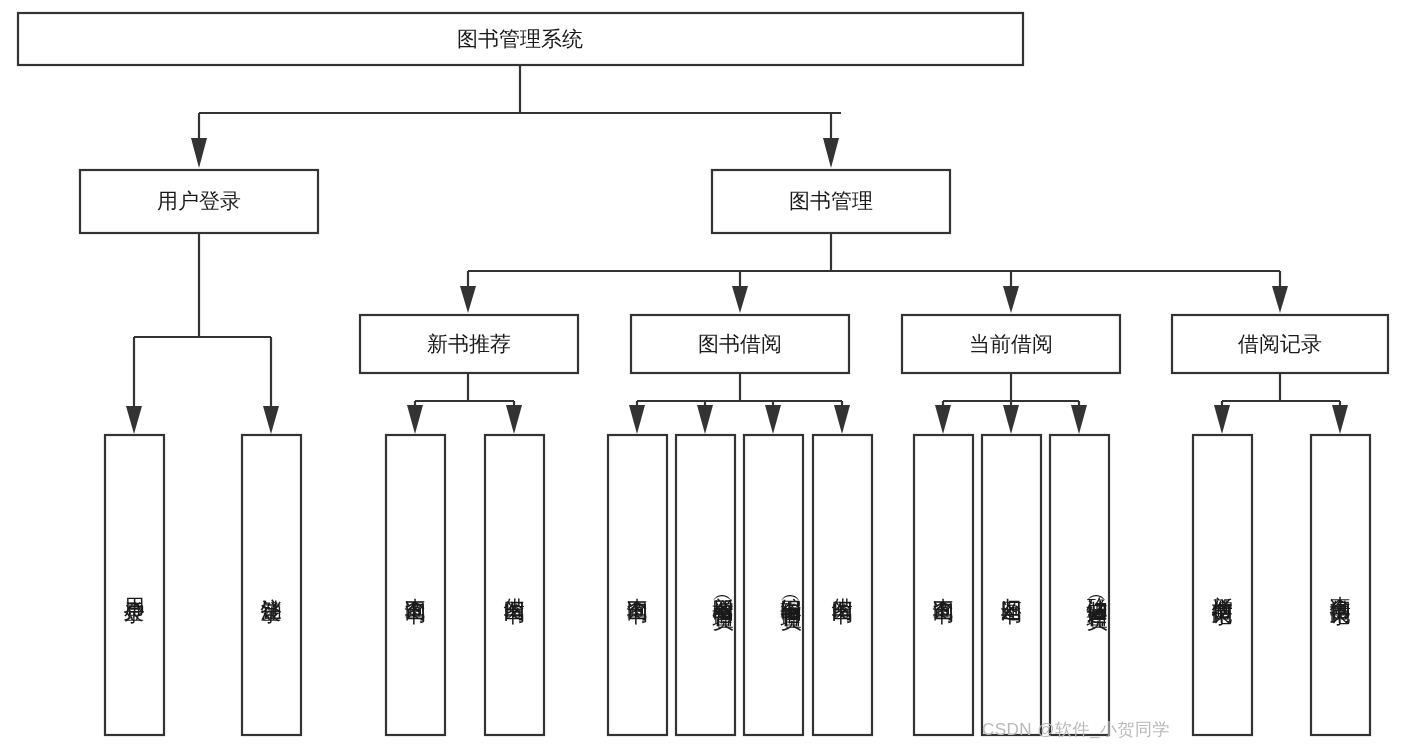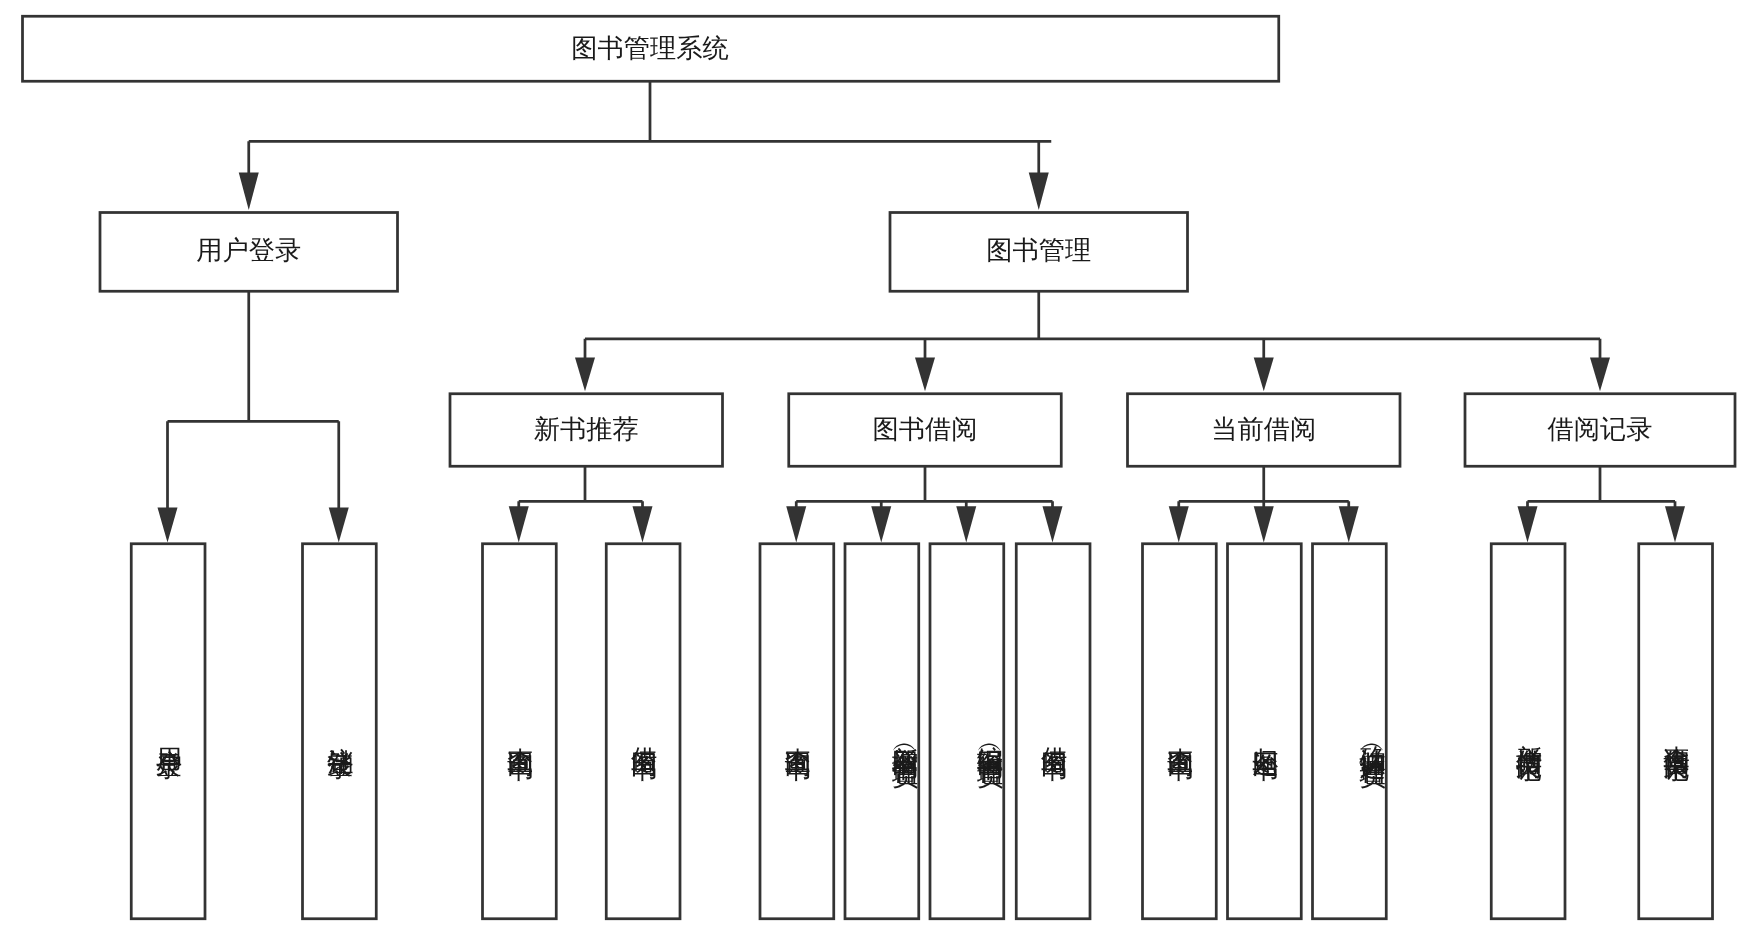--- a/index.html
+++ b/index.html
@@ -208,13 +208,14 @@
   <div class="leaf-label" style="left:744px; top:435px; width:59px; height:300px; align-items:flex-start; padding-top:8px; box-sizing:border-box;">编辑图书（管理员）</div>
   <div class="leaf-label" style="left:813px; top:435px; width:59px; height:300px;">借阅图书</div>
 
   <div class="leaf-label" style="left:914px; top:435px; width:59px; height:300px;">查询图书</div>
   <div class="leaf-label" style="left:982px; top:435px; width:59px; height:300px;">归还图书</div>
   <div class="leaf-label" style="left:1050px; top:435px; width:59px; height:300px; align-items:flex-start; padding-top:8px; box-sizing:border-box;">确认归还（管理员）</div>
 
   <div class="leaf-label" style="left:1193px; top:435px; width:59px; height:300px;">新增借阅记录</div>
   <div class="leaf-label" style="left:1311px; top:435px; width:59px; height:300px;">查询借阅记录</div>
 
+  <div class="watermark">CSDN @软件_小贺同学</div>
 </div>
 
 </body></html>

